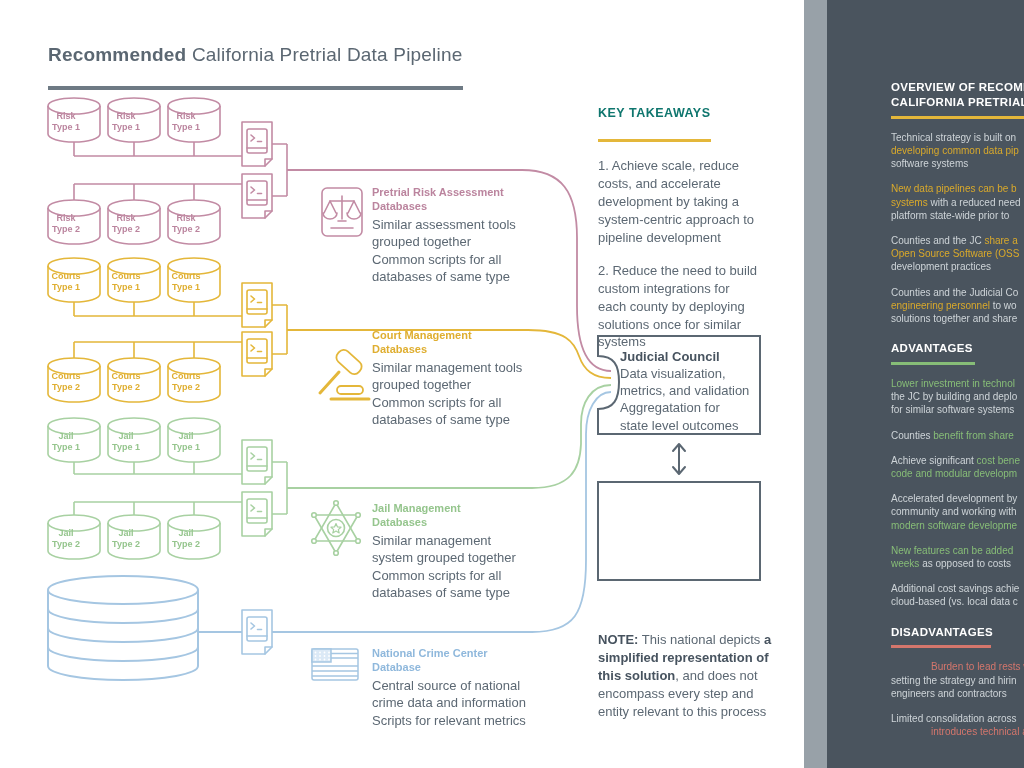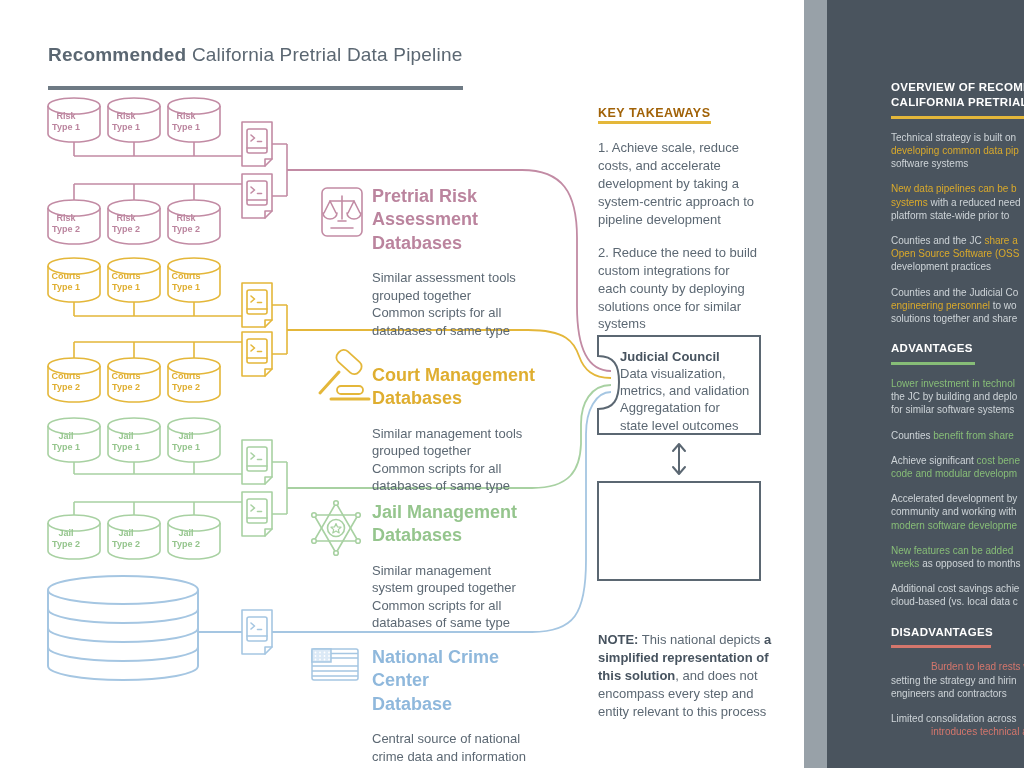--- a/index.html
+++ b/index.html
@@ -9,26 +9,26 @@
   
   .title{left:48px;top:44px;font-size:19px;color:#5b6772;letter-spacing:.2px;
          border-bottom:4px solid #6e7a84;padding-bottom:20px;white-space:nowrap;}
   .seg-b{font-weight:700;}
   .seg-bd{font-weight:700;color:#47535f;}
   
   .cyl-label{width:36px;text-align:center;font-size:9px;font-weight:600;line-height:1.2;white-space:pre-line;}
   .c-risk{color:#bb849e;} .c-courts{color:#dfae30;} .c-jail{color:#95c58d;} .c-nat{color:#8fb8dc;}
   
   .group-label{width:170px;}
-  .group-label .gh{font-size:18px;font-weight:700;line-height:1.3;white-space:pre-line;}
-  .group-label .gb{font-size:13px;color:#5c6873;line-height:1.35;white-space:pre-line;margin-top:14px;}
+  .group-label .gh{font-size:11px;font-weight:700;line-height:1.3;white-space:pre-line;}
+  .group-label .gb{font-size:13px;color:#5c6873;line-height:1.35;white-space:pre-line;margin-top:2px;}
   
   .kt{left:598px;top:103px;width:180px;}
-  .kt .kh{font-size:12.5px;font-weight:700;color:#a16207;letter-spacing:.5px;
-          border-bottom:3px solid #e4b73a;padding-bottom:1px;display:inline-block;}
+  .kt .kh{font-size:12.5px;font-weight:700;color:#0f766e;letter-spacing:.5px;
+          border-bottom:3px solid #e4b73a;padding-bottom:19px;display:inline-block;}
   .kt .ki{font-size:13px;line-height:1.38;white-space:pre-line;margin-top:15px;color:#5c6873;}
   
   .boxtext{width:132px;font-size:13px;line-height:1.32;}
   .boxtext .bt{font-weight:700;color:#47535f;white-space:pre-line;}
   .boxtext .bb{color:#5c6873;white-space:pre-line;}
   
   .note{left:598px;top:631px;width:184px;font-size:13px;line-height:1.38;color:#5c6873;}
   
   .strip{left:804px;top:0;width:23px;height:768px;background:#98a1a8;}
   .panel{left:827px;top:0;width:197px;height:768px;background:#4a545e;box-sizing:border-box;
@@ -215,21 +215,21 @@
 Type 2</div>
 
   <div class="abs group-label" style="left:372px;top:185px">
     <div class="gh c-risk">Pretrial Risk Assessment
 Databases</div>
     <div class="gb">Similar assessment tools
 grouped together
 Common scripts for all
 databases of same type</div>
   </div>
-  <div class="abs group-label" style="left:372px;top:364px">
+  <div class="abs group-label" style="left:372px;top:328px">
     <div class="gh c-courts">Court Management
 Databases</div>
     <div class="gb">Similar management tools
 grouped together
 Common scripts for all
 databases of same type</div>
   </div>
   <div class="abs group-label" style="left:372px;top:501px">
     <div class="gh c-jail">Jail Management
 Databases</div>
@@ -293,21 +293,21 @@
     <p><span class="seg-g">Lower investment in technol</span><span>
 the JC by building and deplo
 for similar software systems</span></p>
     <p><span>Counties </span><span class="seg-g">benefit from share</span></p>
     <p><span>Achieve significant </span><span class="seg-g">cost bene
 code and modular developm</span></p>
     <p><span>Accelerated development by
 community and working with
 </span><span class="seg-g">modern software developme</span></p>
     <p><span class="seg-g">New features can be added
-weeks</span><span> as opposed to months</span></p>
+weeks</span><span> as opposed to costs</span></p>
     <p><span>Additional cost savings achie
 cloud-based (vs. local data c</span></p>
 
     <div class="sh sec-head">DISADVANTAGES</div>
     <div class="rule rule-r"></div>
     <p><span class="seg-r">Burden to lead rests with Ju</span><span>
 setting the strategy and hirin
 engineers and contractors</span></p>
     <p><span>Limited consolidation across
 </span><span class="seg-r">introduces technical and ma</span></p>

